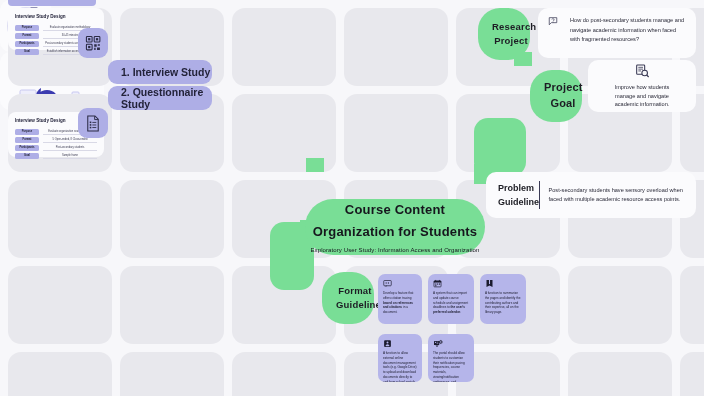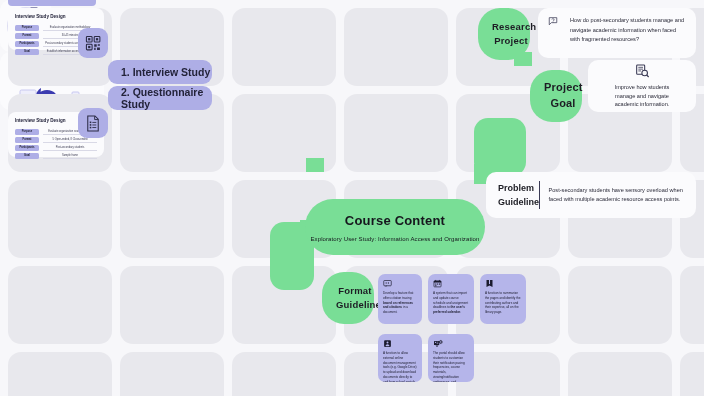--- a/index.html
+++ b/index.html
@@ -279,20 +279,21 @@
     </svg>
   </div>
 
   <div class="tail" style="left:306px; top:158px; width:18px; height:14px;"></div>
 
   <div style="position:absolute; left:270px; top:222px; width:44px; height:68px; background:#79de96; border-radius:14px;"></div>
   <div class="tail" style="left:300px; top:220px; width:22px; height:24px;"></div>
 
   <div id="hero" style="left:305px; top:166px; width:180px; height:56px;">
     <div class="h1">Course Content</div>
+    <div class="h2">Organization for Students</div>
     <div class="sub">Exploratory User Study: Information Access and Organization</div>
   </div>
 
   <div class="green-label" style="left:478px; top:8px; width:52px; height:52px; font-size:9.5px;">
     <span class="ln">Research</span>
     <span class="ln">Project</span>
   </div>
   <div class="tail" style="left:514px; top:52px; width:18px; height:14px;"></div>
 
   <div class="qbubble" style="left:538px; top:8px; width:158px; height:50px;">

